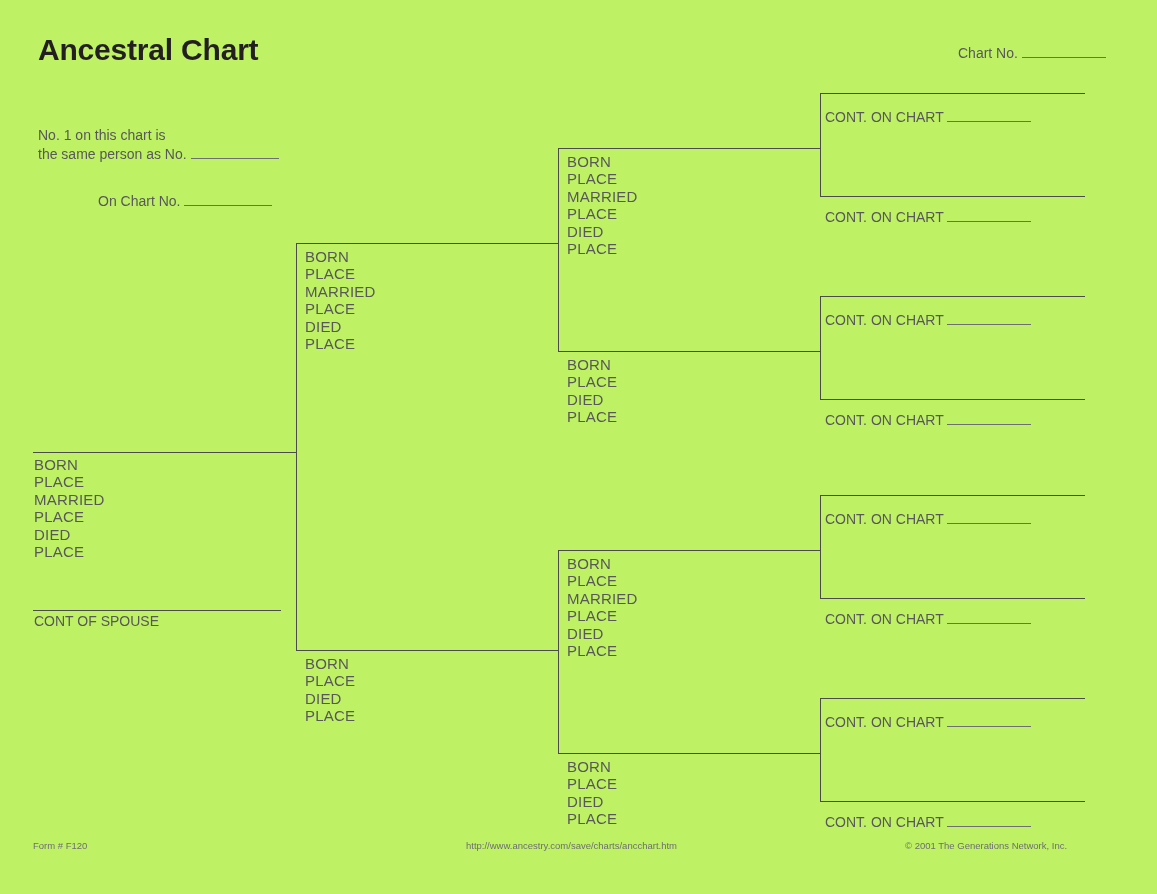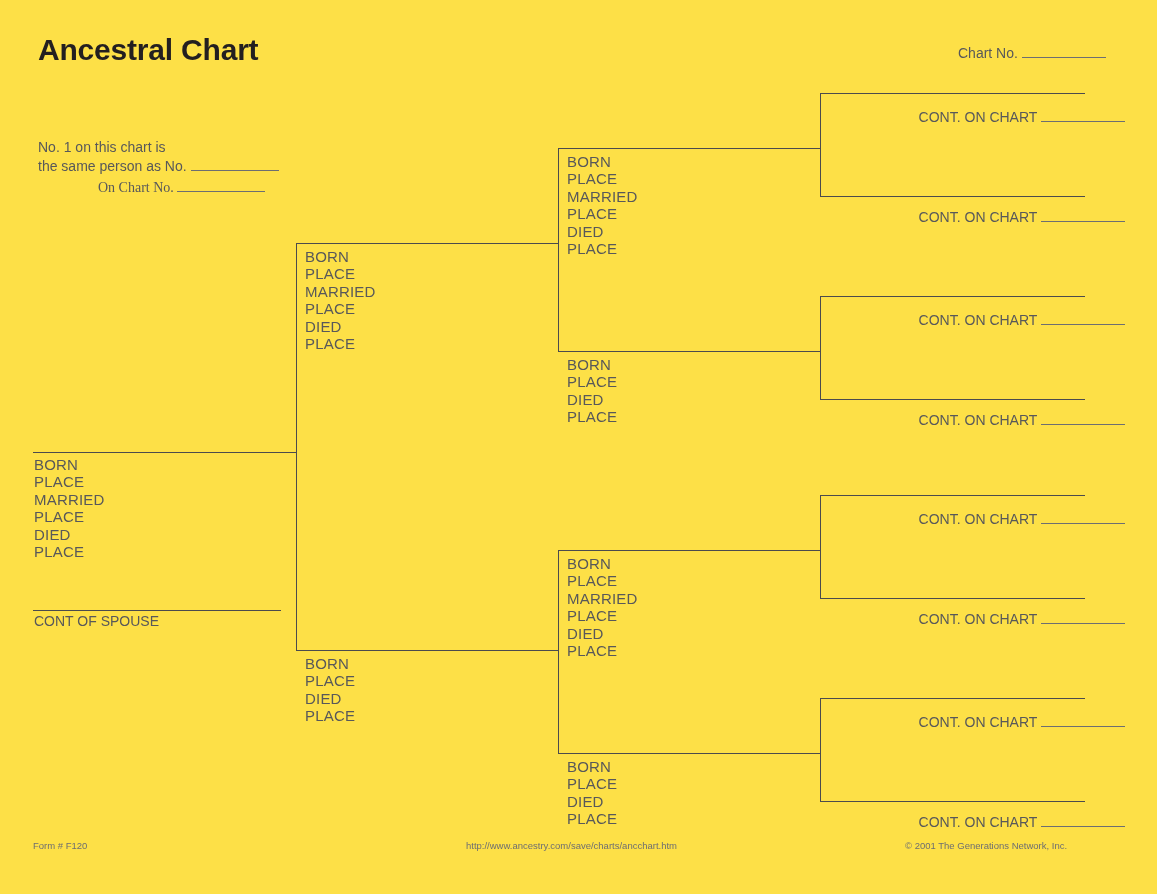--- a/index.html
+++ b/index.html
@@ -9,21 +9,21 @@
     background: #ffffff;
   }
   body {
     font-family: "Liberation Sans", sans-serif;
     color: #58585a;
   }
   #page {
     position: relative;
     width: 1157px;
     height: 894px;
-    background: #fde047;
+    background: #bef264;
     overflow: hidden;
   }
 
   
   #page-title {
     position: absolute;
     left: 38px;
     top: 33px;
     font-size: 30px;
     font-weight: bold;
@@ -61,29 +61,28 @@
     display: inline-block;
     border-bottom: 1px solid #6d6e71;
     height: 0.85em;
     vertical-align: baseline;
   }
 
   
   #note-block {
     position: absolute;
     left: 38px;
-    top: 138px;
+    top: 126px;
     font-size: 14px;
     line-height: 19px;
     white-space: nowrap;
   }
   #note-block .line3 {
-    margin-top: 2px;
+    margin-top: 28px;
     padding-left: 60px;
-    font-family: Liberation Serif, serif;
   }
 
   
   .hline {
     position: absolute;
     border-top: 1px solid #4b4b4d;
     height: 0;
   }
   .vline {
     position: absolute;
@@ -95,21 +94,21 @@
     font-size: 15px;
     line-height: 17.4px;
     white-space: nowrap;
   }
   .fields div { letter-spacing: 0.2px; }
 
   .cont-label {
     position: absolute;
     font-size: 14px;
     white-space: nowrap;
-    text-align: right;
+    text-align: left;
   }
 
   #spouse-label {
     position: absolute;
     left: 34px;
     top: 613px;
     font-size: 14px;
     white-space: nowrap;
   }
 

